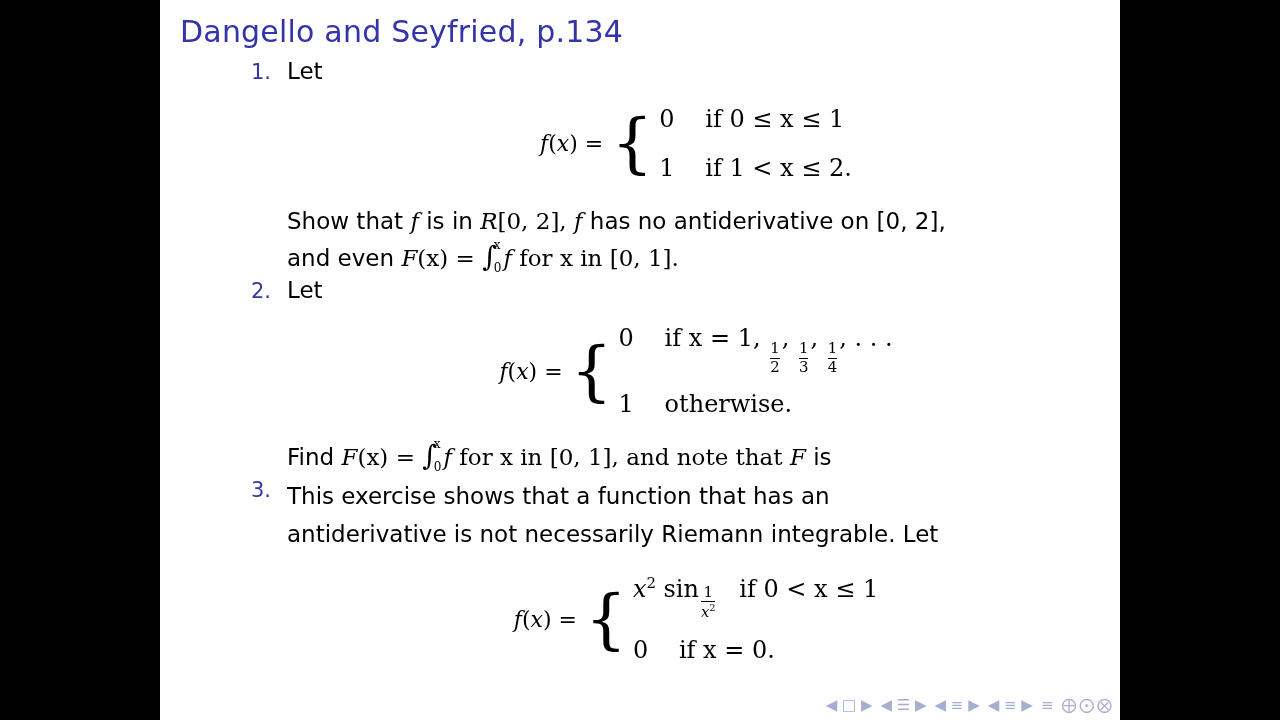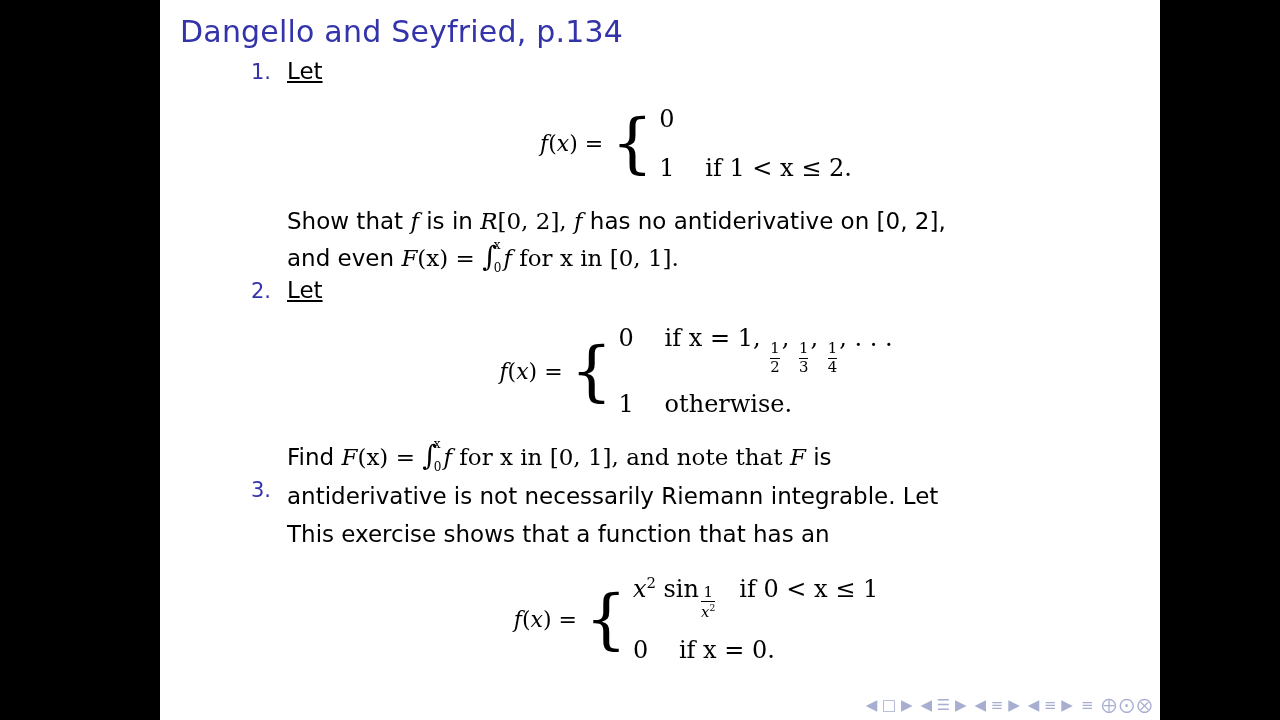--- a/index.html
+++ b/index.html
@@ -20,21 +20,20 @@
     background: #000000;
   }
   #slide {
     position: absolute;
     left: 160px;
     top: 0;
     width: 960px;
     height: 720px;
     background: #ffffff;
     overflow: hidden;
-    padding-left: 40px;
   }
   .title {
     position: absolute;
     left: 20px;
     top: 14px;
     font-family: "DejaVu Sans", sans-serif;
     font-size: 30px;
     color: #3333aa;
     letter-spacing: 0.2px;
     white-space: nowrap;
@@ -61,21 +60,20 @@
   }
   .body {
     margin-left: 42px;
     font-family: "DejaVu Sans", sans-serif;
     font-size: 23px;
     color: #000000;
     line-height: 1.62;
   }
   .body.lead {
     line-height: 1.0;
-    text-decoration: underline;
   }
   .ser { font-family: "DejaVu Serif", serif; text-align: right; }
   i.v { font-family: "DejaVu Serif", serif; font-style: italic; }
   .cal { font-family: "DejaVu Serif", serif; font-style: italic; }
 
   
   .cases-wrap {
     display: flex;
     justify-content: center;
     align-items: center;
@@ -184,20 +182,21 @@
         <div class="num">1.</div>
         <div class="body lead">Let</div>
         <div class="body">
           <div class="cases-wrap">
             <div class="cases-inner">
               <span class="lhs"><i class="v">f</i>(<i class="v">x</i>) =</span>
               <span class="brace">{</span>
               <span class="rows">
                 <span class="row">
                   <span class="rv">0</span>
+                  <span class="cond">if 0 ≤ x ≤ 1</span>
                 </span>
                 <span class="row">
                   <span class="rv">1</span>
                   <span class="cond">if 1 &lt; x ≤ 2.</span>
                 </span>
               </span>
             </div>
           </div>
           <div>
             <span>Show that </span><i class="v">f</i><span> is in </span><span class="cal">R</span><span class="ser">[0, 2], </span><i class="v">f</i><span> has no antiderivative on [0, 2],</span>
@@ -256,22 +255,22 @@
                   <span class="lo">0</span>
                 </span>
               </span><i class="v">f</i><span class="ser"> for x in [0, 1], and note that </span><i class="v">F</i><span> is</span>
           </div>
         </div>
       </div>
 
       <div class="item">
         <div class="num">3.</div>
         <div class="body">
+          <div>This exercise shows that a function that has an</div>
           <div>antiderivative is not necessarily Riemann integrable. Let</div>
-          <div>This exercise shows that a function that has an</div>
           <div class="cases-wrap">
             <div class="cases-inner">
               <span class="lhs"><i class="v">f</i>(<i class="v">x</i>) =</span>
               <span class="brace">{</span>
               <span class="rows">
                 <span class="row">
                   <span><i class="v">x</i><sup class="exp">2</sup> sin</span>
                   <span class="frac">
                       <span class="num2">1</span>
                       <span class="den"><i class="v">x</i><sup class="exp">2</sup></span>

